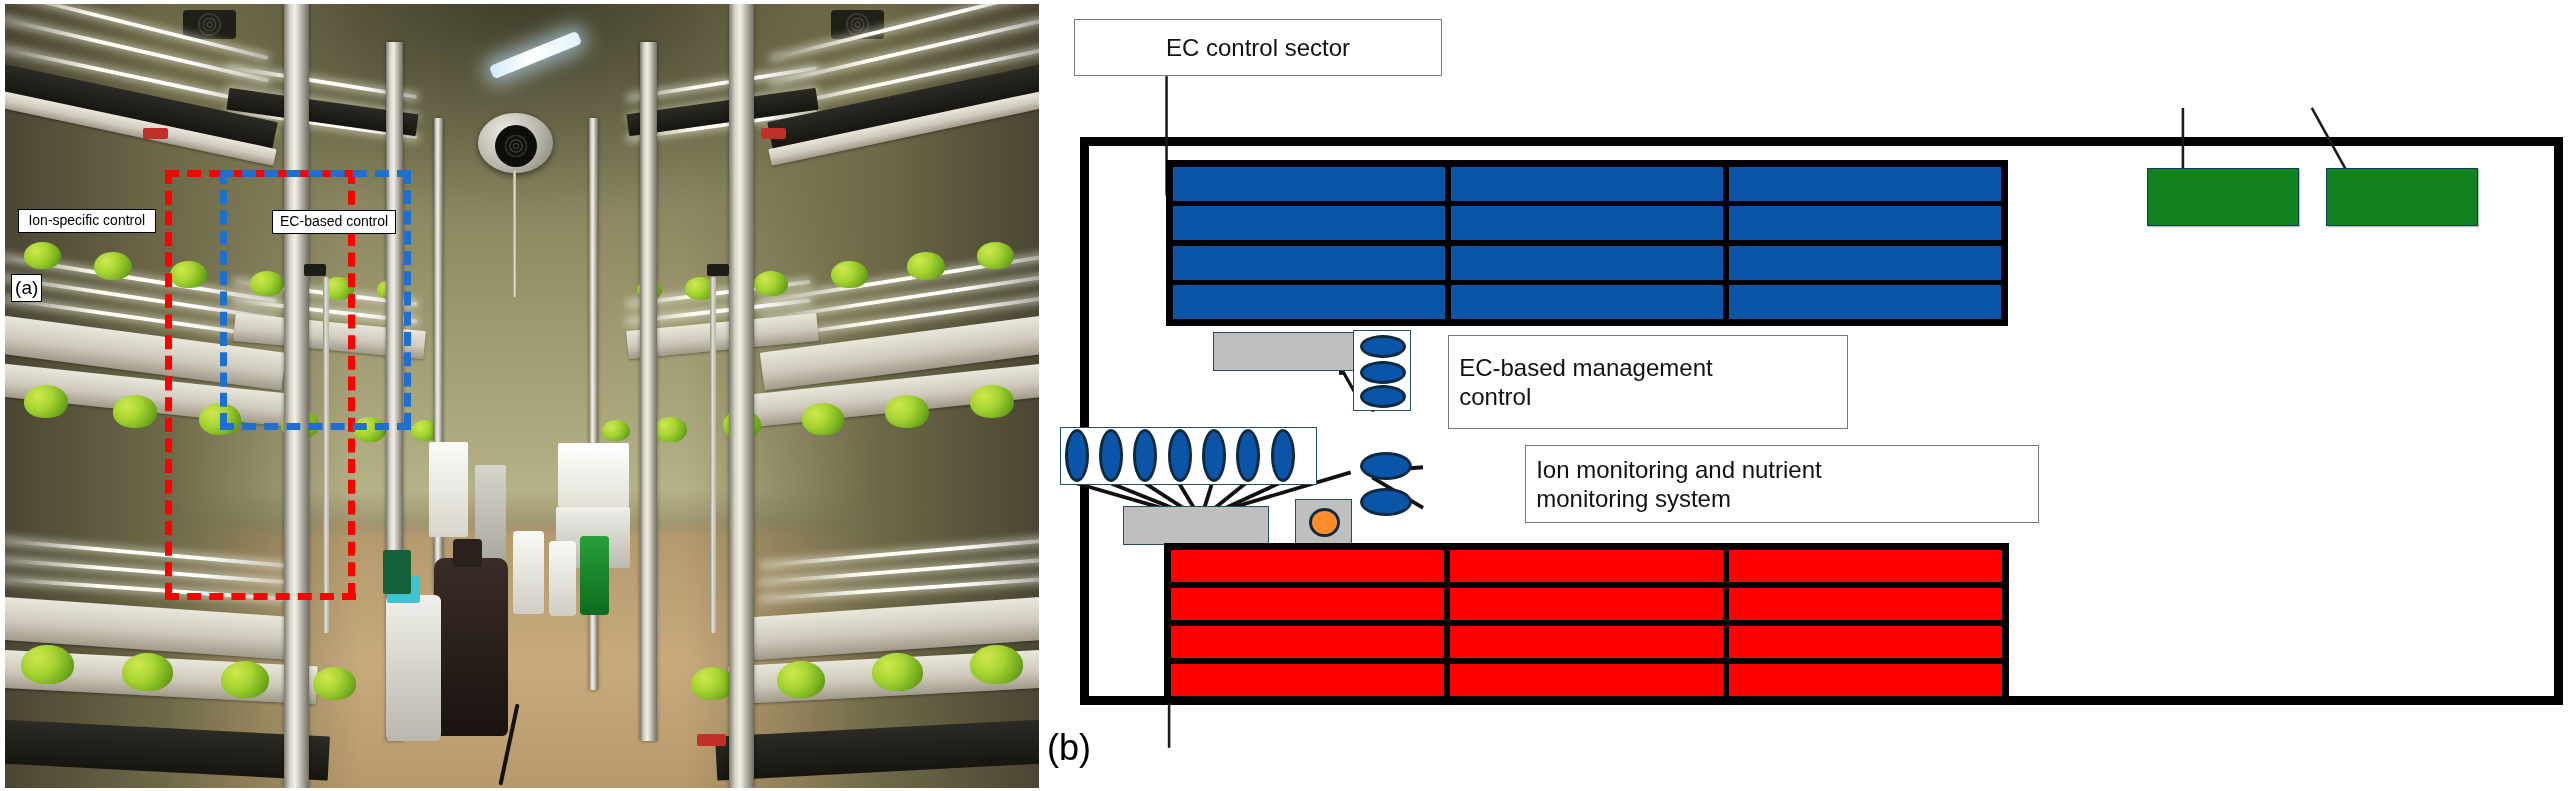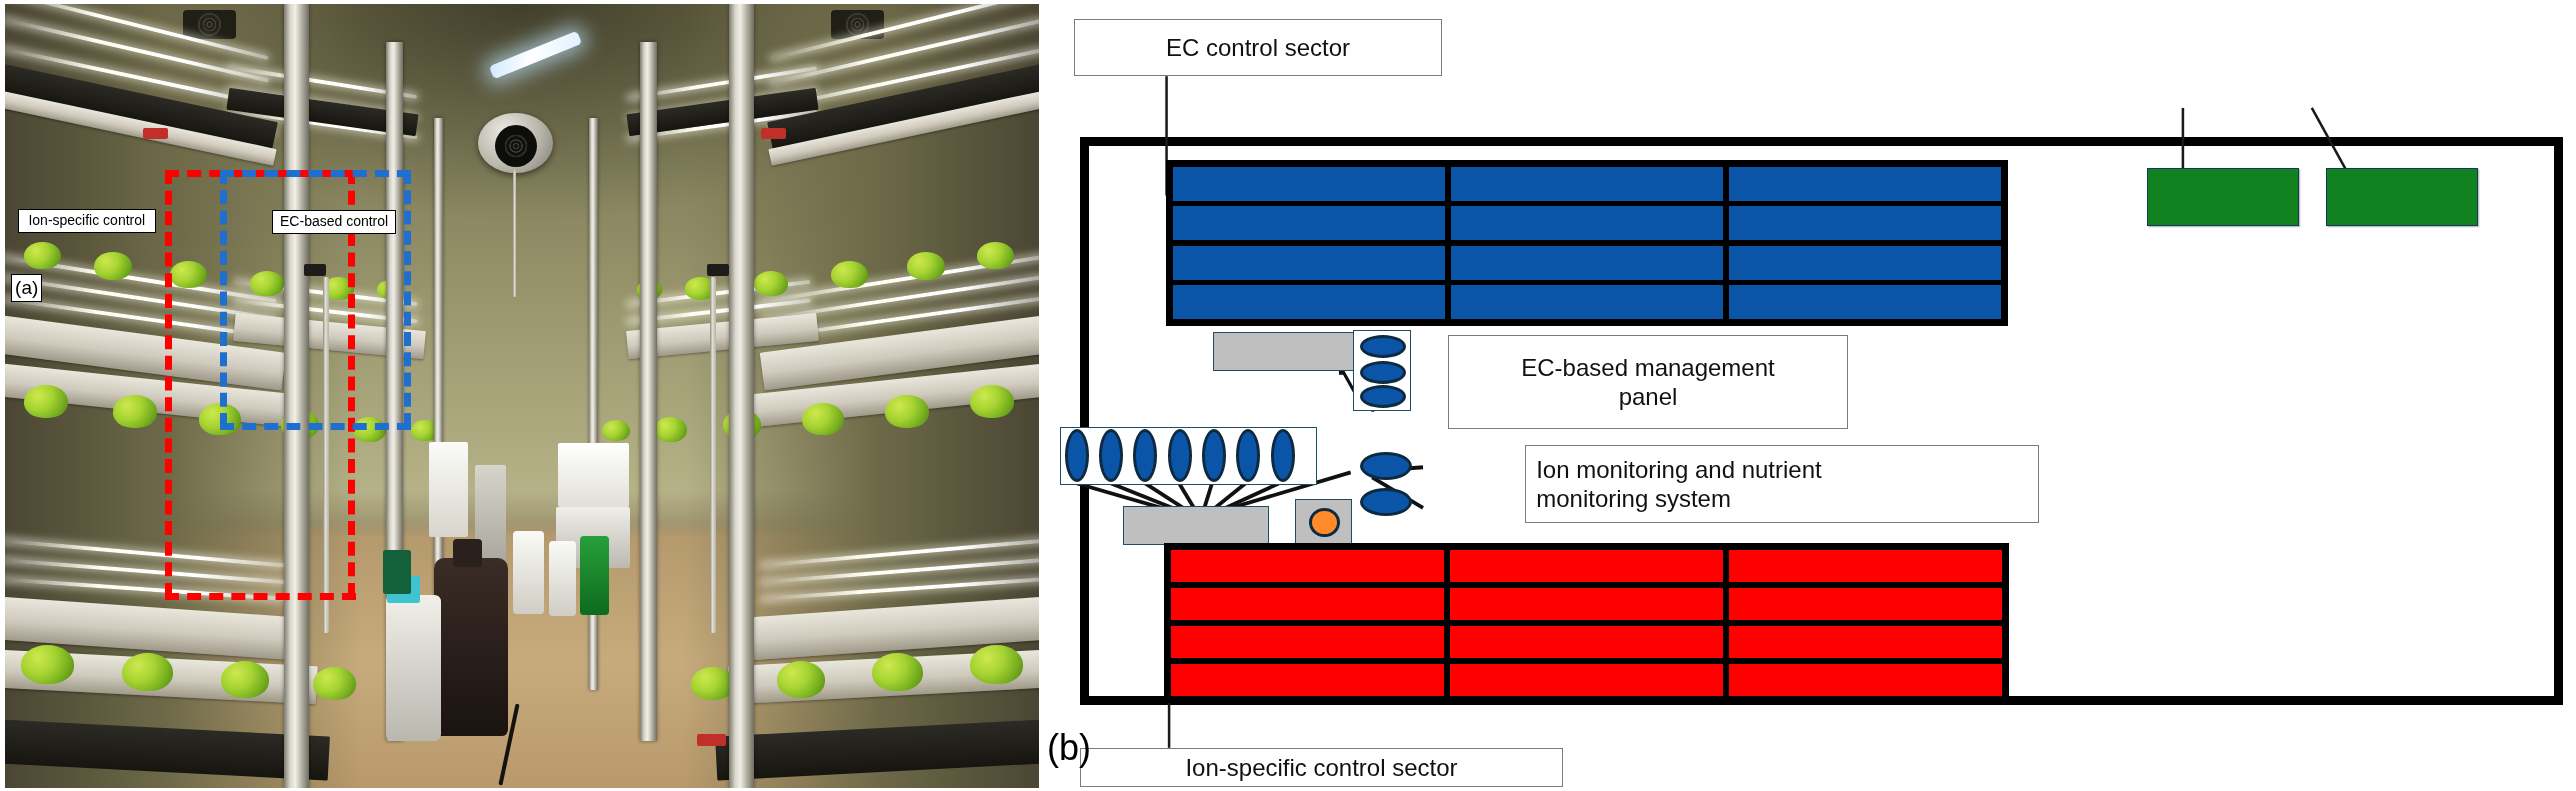--- a/index.html
+++ b/index.html
@@ -500,29 +500,28 @@
       <div class="cell-red"></div>
       <div class="cell-red"></div>
     </div>
 
     <div class="green-box" style="left:1105px; top:168px; width:152px; height:58px;"></div>
     <div class="green-box" style="left:1284px; top:168px; width:152px; height:58px;"></div>
 
     <div class="callout center" style="left:32px; top:19px; width:368px; height:57px;">EC control sector</div>
 
 
-    <div class="callout left" style="left:406px; top:335px; width:400px; height:94px; flex-direction:column; align-items:center; justify-content:center;">
+    <div class="callout left" style="left:406px; top:335px; width:400px; height:94px; flex-direction:column; align-items:flex-start; justify-content:center;">
       <div>EC-based management</div>
-      <div>panel</div>
+      <div>control</div>
     </div>
 
     <div class="callout left" style="left:483px; top:445px; width:514px; height:78px; flex-direction:column; align-items:flex-start; justify-content:center;">
       <div>Ion monitoring and nutrient</div>
       <div>monitoring system</div>
     </div>
 
-    <div class="callout center" style="left:38px; top:748px; width:483px; height:39px;">Ion-specific control sector</div>
 
     <div class="panel-tag-b" style="left:5.1px; top:730px;">(b)</div>
   </div>
 
 </div>
 
 
 </body></html>

